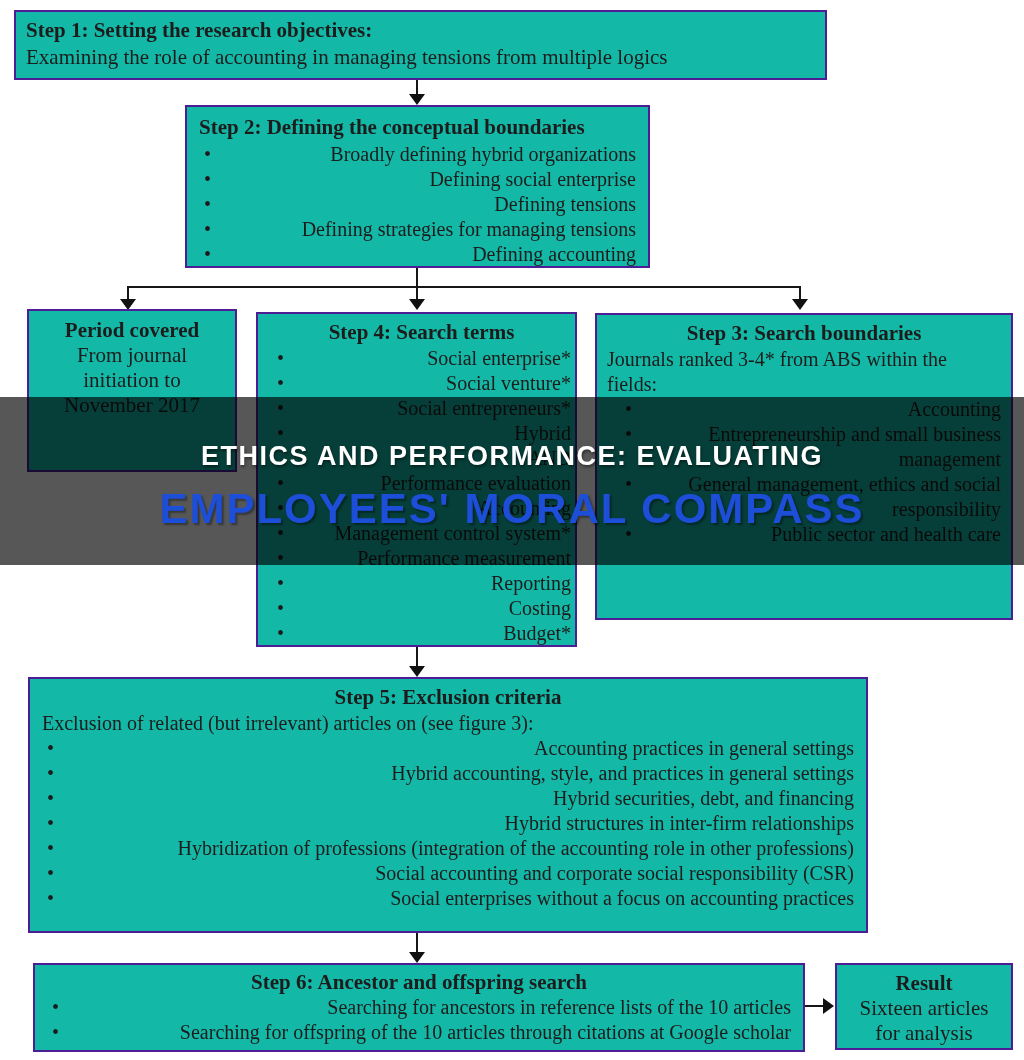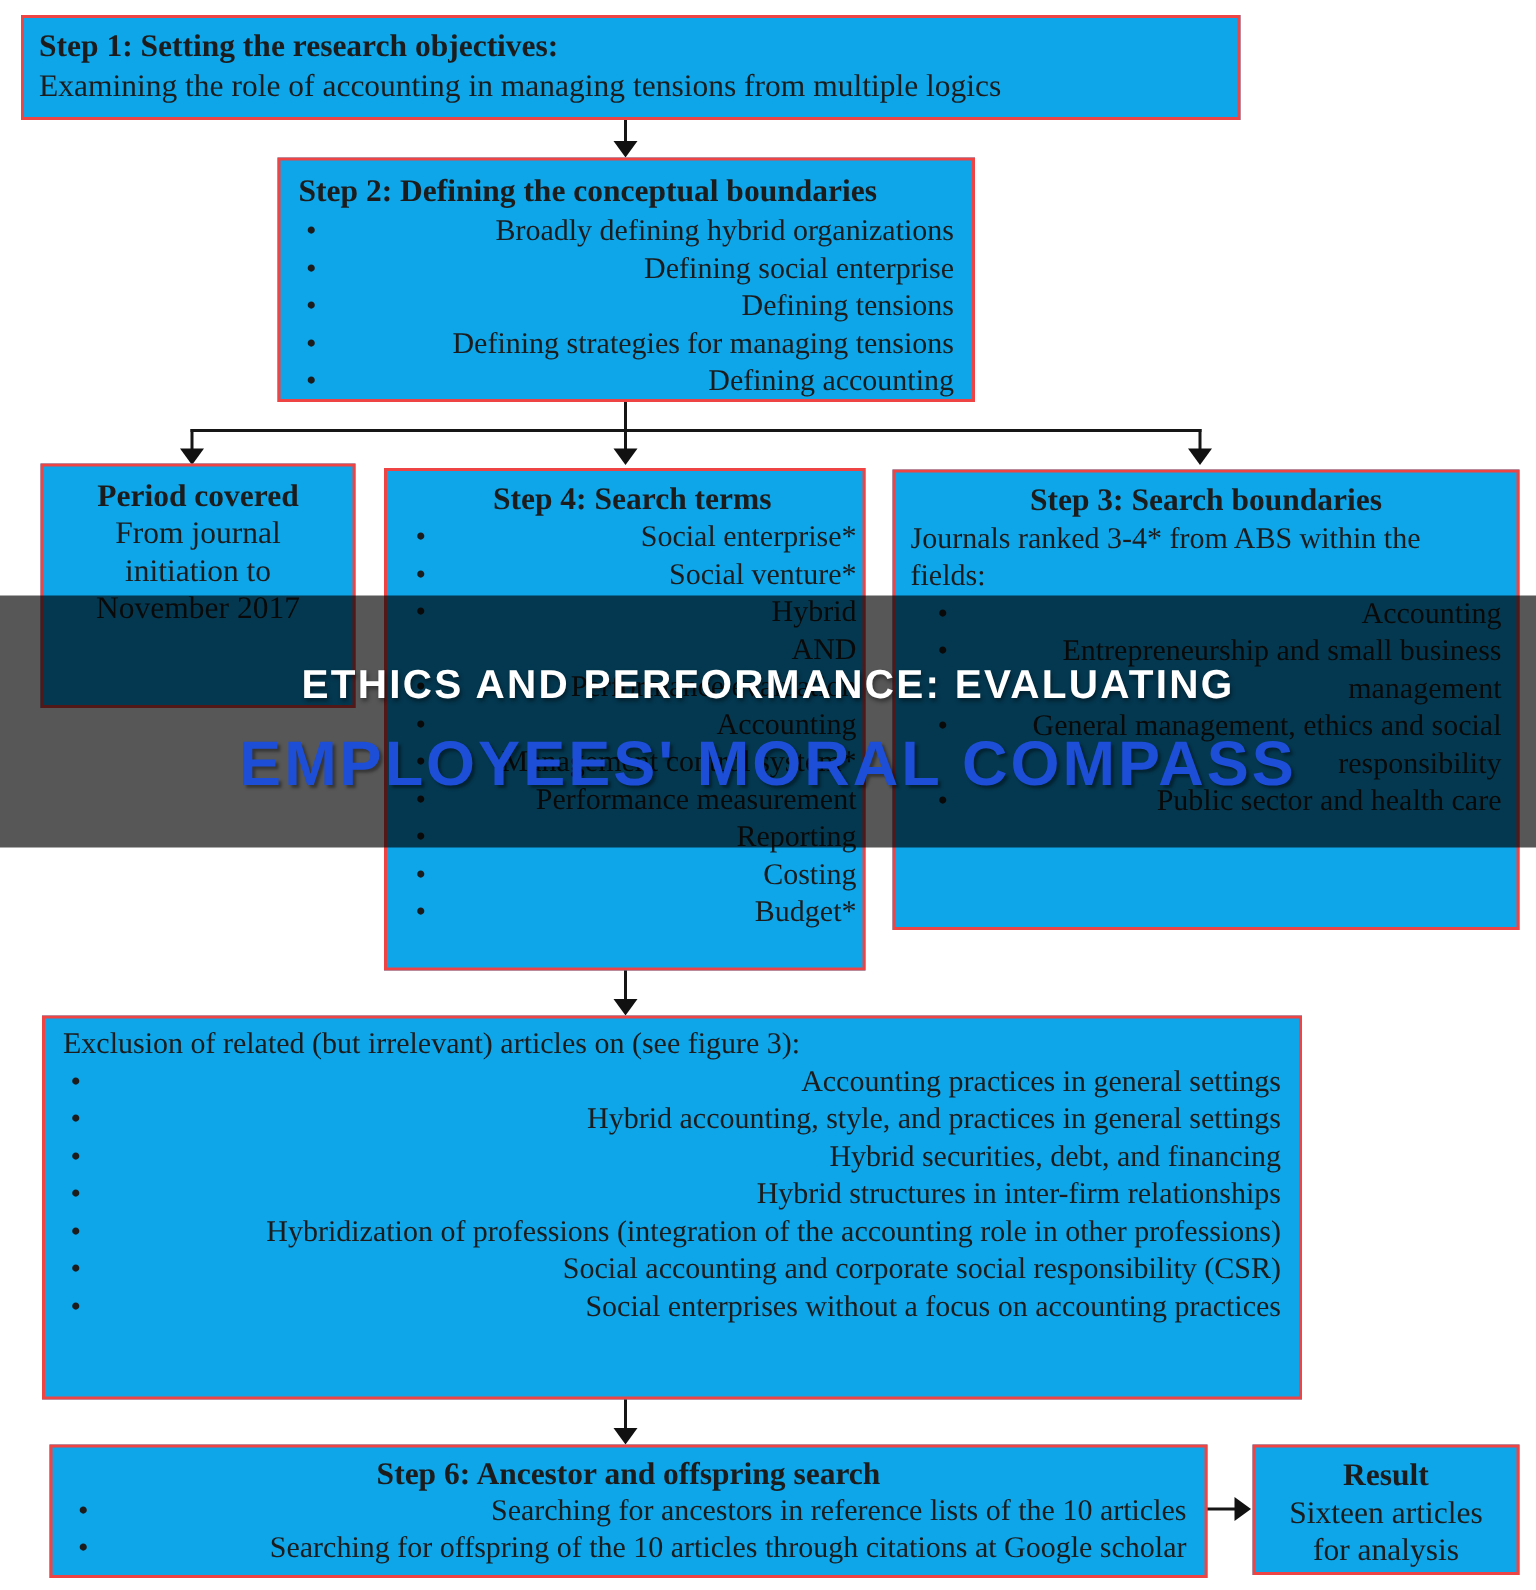--- a/index.html
+++ b/index.html
@@ -2,21 +2,21 @@
 <html><head>
 <meta charset="utf-8">
 <style>
   html,body { margin:0; padding:0; background:#ffffff; }
   .stage {
     position:relative; width:1024px; height:1060px;
     background:#ffffff; overflow:hidden;
     font-family:"Liberation Serif", serif; color:#1c1c1c;
   }
   .box {
-    position:absolute; background:#0ea5e9; border:2px solid #ef4444;
+    position:absolute; background:#14b8a6; border:2px solid #4c1d95;
     box-sizing:border-box;
   }
   .b-title { font-weight:bold; }
   .t-center { text-align:center; }
   ul.blist { list-style:none; margin:0; padding:0;text-align:right; }
   ul.blist li {
     position:relative; padding-left:22px; font-size:20px; line-height:25px;
   }
   ul.blist li::before { content:"\2022"; position:absolute; left:5px; }
   ul.blist li.plain { padding-left:4px;margin-left:40px; }
@@ -99,20 +99,21 @@
     <div>From journal</div>
     <div>initiation to</div>
     <div>November 2017</div>
   </div>
 
   <div class="box step4">
     <div class="b-title t-center">Step 4: Search terms</div>
     <ul class="blist">
       <li>Social enterprise*</li>
       <li>Social venture*</li>
+      <li>Social entrepreneurs*</li>
       <li>Hybrid</li>
       <li class="plain">AND</li>
       <li>Performance evaluation</li>
       <li>Accounting</li>
       <li>Management control system*</li>
       <li>Performance measurement</li>
       <li>Reporting</li>
       <li>Costing</li>
       <li>Budget*</li>
     </ul>
@@ -126,20 +127,21 @@
       <li>Entrepreneurship and small business management</li>
       <li>General management, ethics and social responsibility</li>
       <li>Public sector and health care</li>
     </ul>
   </div>
 
   <div class="vline" style="left:416px; top:647px; height:20px;"></div>
   <div class="tri-down" style="left:409px; top:666px;"></div>
 
   <div class="box step5">
+    <div class="b-title t-center">Step 5: Exclusion criteria</div>
     <div class="intro">Exclusion of related (but irrelevant) articles on (see figure 3):</div>
     <ul class="blist">
       <li>Accounting practices in general settings</li>
       <li>Hybrid accounting, style, and practices in general settings</li>
       <li>Hybrid securities, debt, and financing</li>
       <li>Hybrid structures in inter-firm relationships</li>
       <li>Hybridization of professions (integration of the accounting role in other professions)</li>
       <li>Social accounting and corporate social responsibility (CSR)</li>
       <li>Social enterprises without a focus on accounting practices</li>
     </ul>

